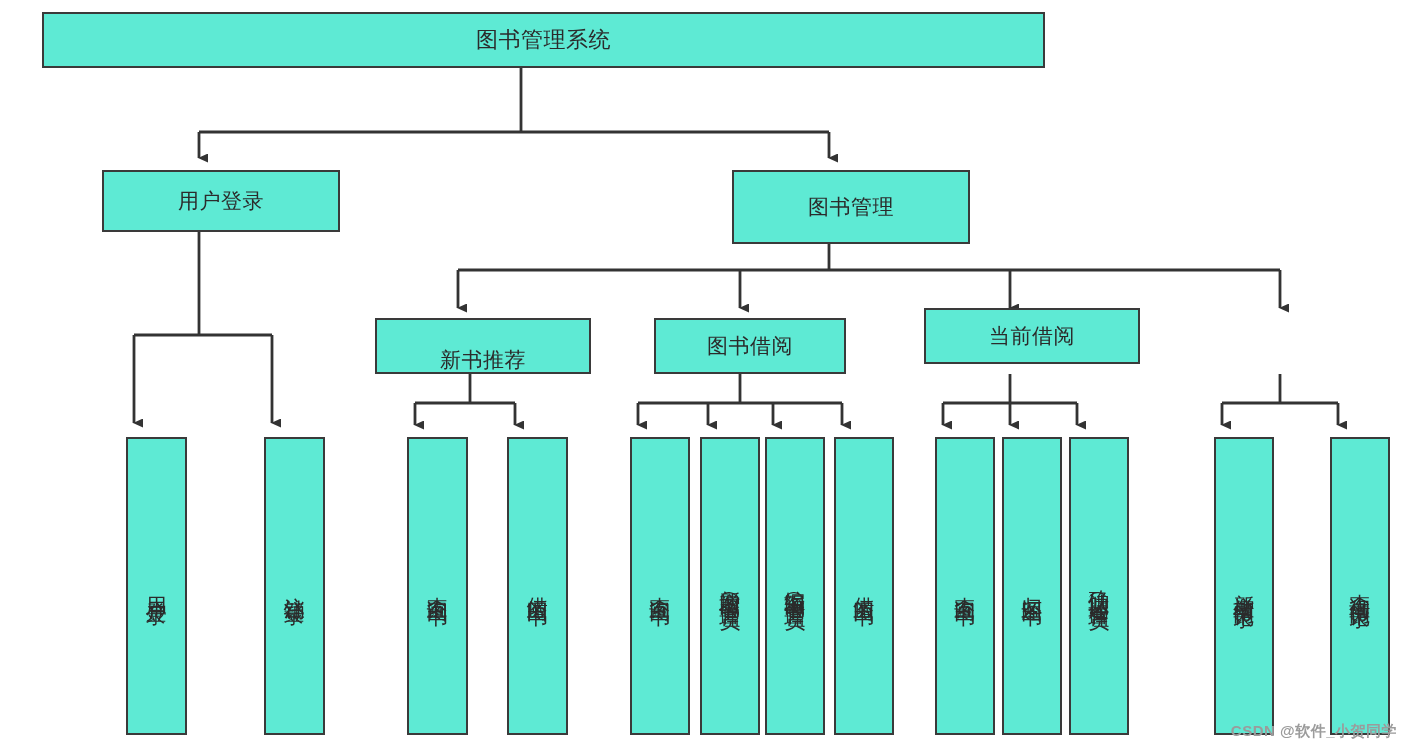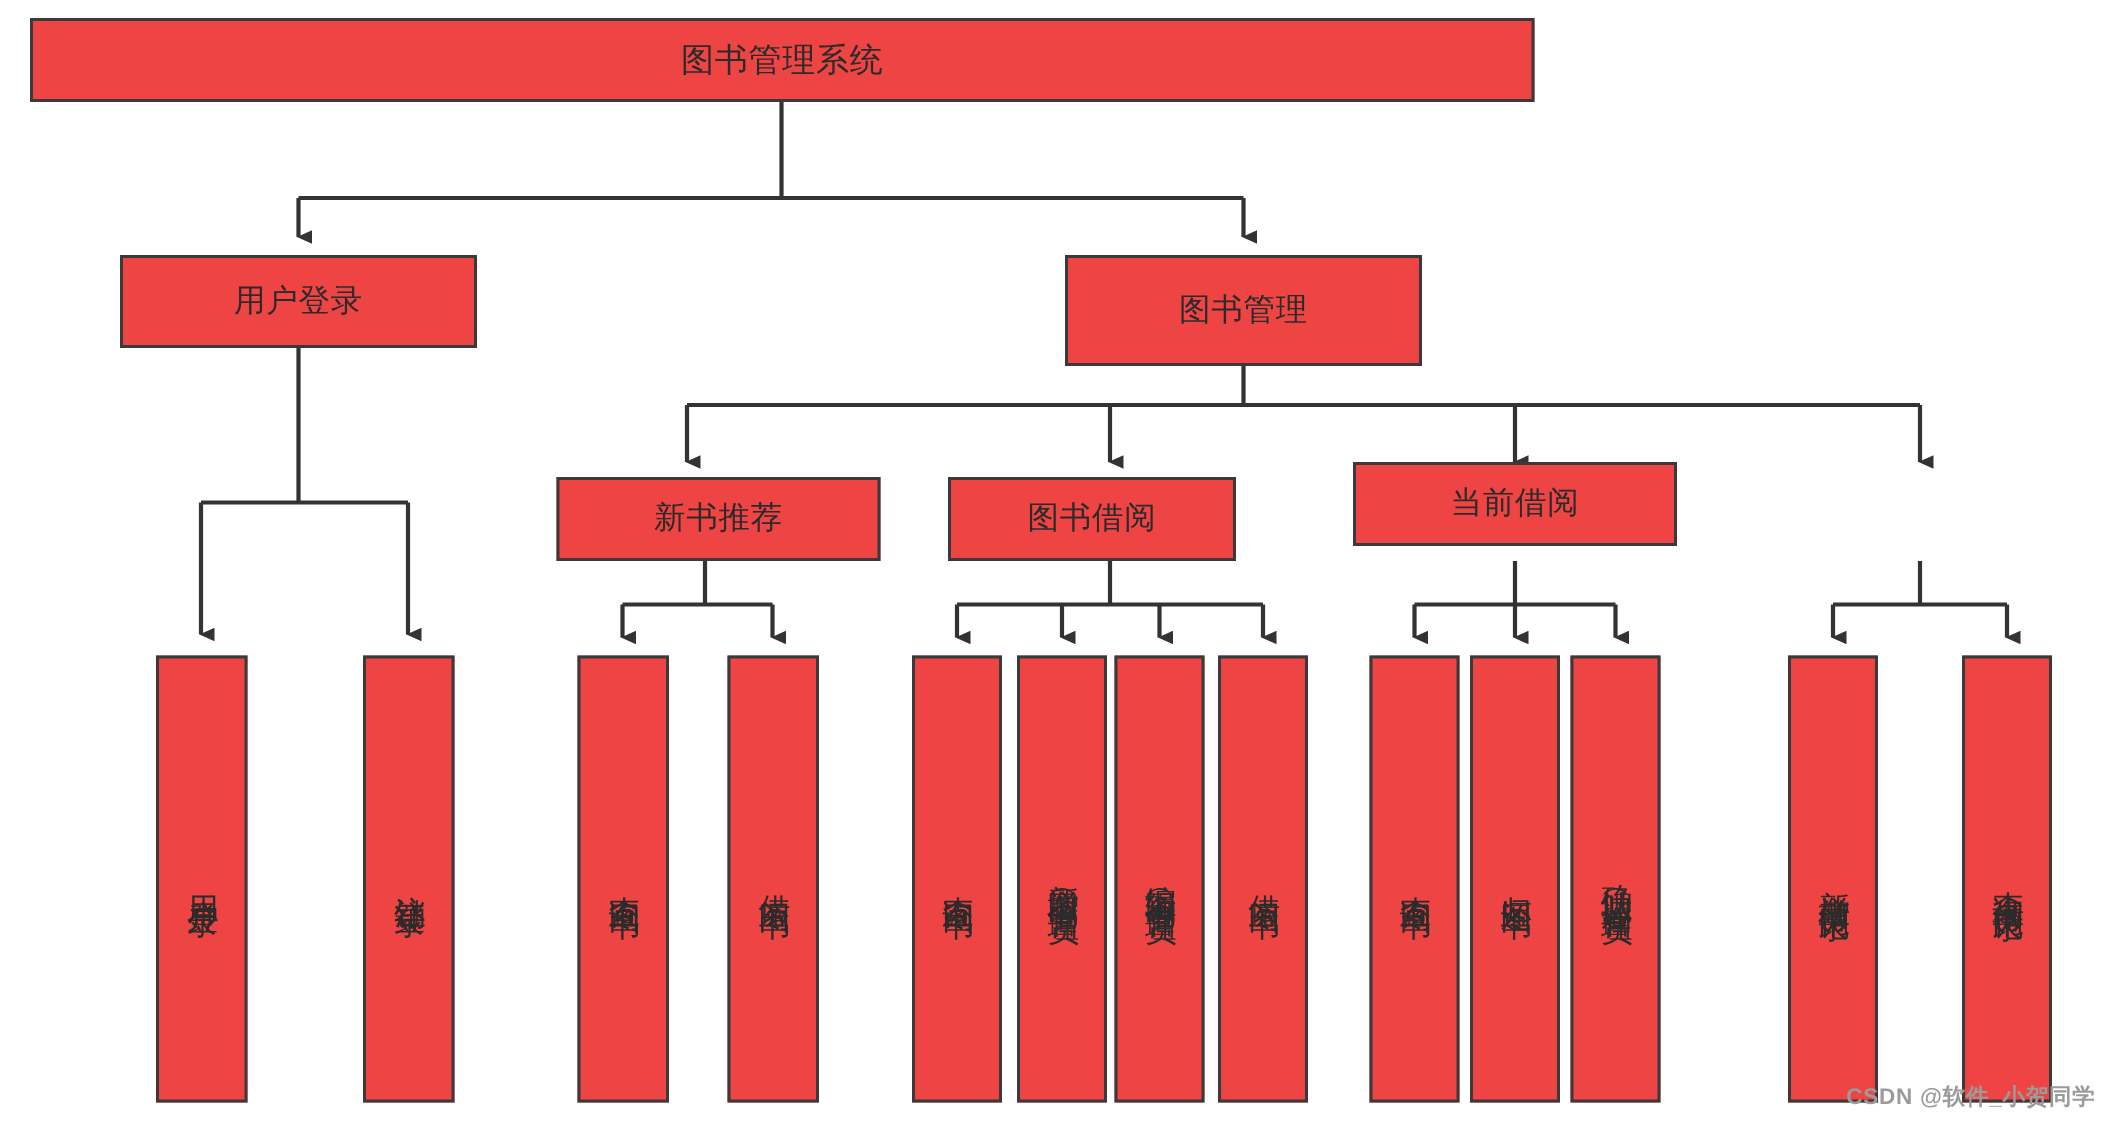--- a/index.html
+++ b/index.html
@@ -20,26 +20,27 @@
   svg.wires {
     position: absolute;
     left: 0;
     top: 0;
     width: 1405px;
     height: 747px;
   }
   .node {
     position: absolute;
     box-sizing: border-box;
-    background: #ef4444;
+    background: #5eead4;
     border: 2.5px solid #3a3a3a;
     display: flex;
     align-items: center;
     justify-content: center;
     z-index: 2;
+    margin-left: 22px;
   }
   .node .label {
     color: #2b2b2b;
     line-height: 1.12;
     text-align: center;
     letter-spacing: 0.5px;
   }
   .node.horizontal .label {
     font-size: 21px;
     writing-mode: horizontal-tb;
@@ -126,21 +127,21 @@
     <span class="label">图书管理系统</span>
   </div>
 
   <div class="node horizontal" style="left:80px; top:170px; width:238px; height:62px;">
     <span class="label">用户登录</span>
   </div>
   <div class="node horizontal" style="left:710px; top:170px; width:238px; height:74px;">
     <span class="label">图书管理</span>
   </div>
 
-  <div class="node horizontal" style="left:371px; top:318px; width:216px; height:56px;">
+  <div class="node horizontal" style="left:353px; top:318px; width:216px; height:56px;align-items:flex-end;">
     <span class="label">新书推荐</span>
   </div>
   <div class="node horizontal" style="left:632px; top:318px; width:192px; height:56px;">
     <span class="label">图书借阅</span>
   </div>
   <div class="node horizontal" style="left:902px; top:308px; width:216px; height:56px;">
     <span class="label">当前借阅</span>
   </div>
 
   <div class="node vertical" style="left:104px; top:437px; width:61px; height:298px;">

